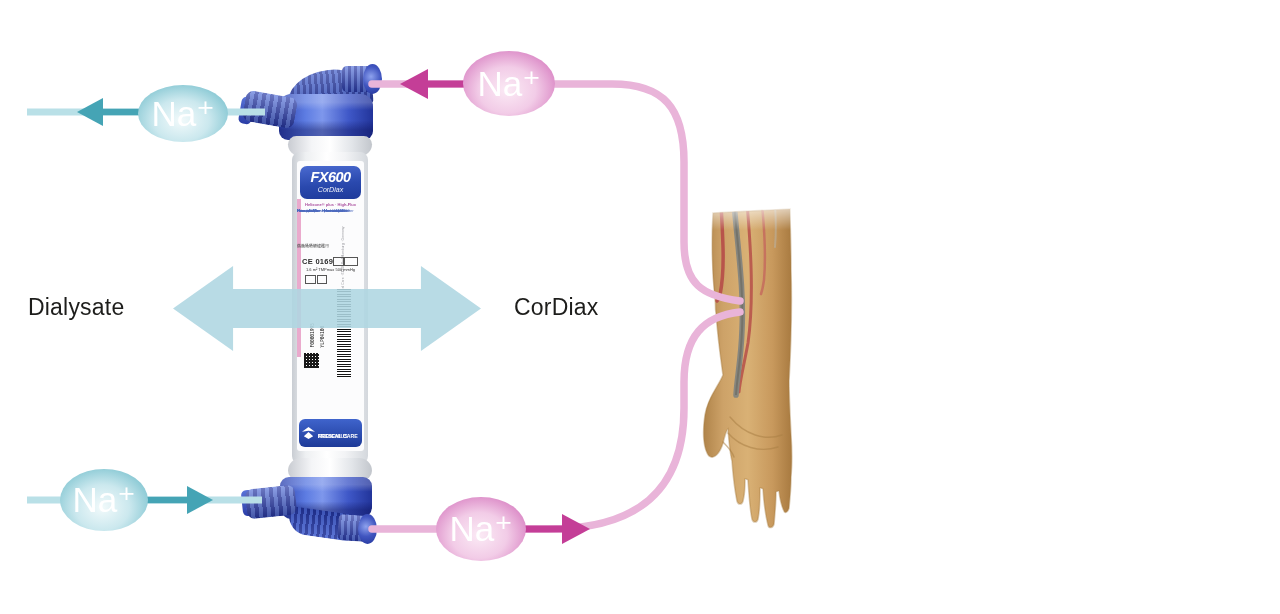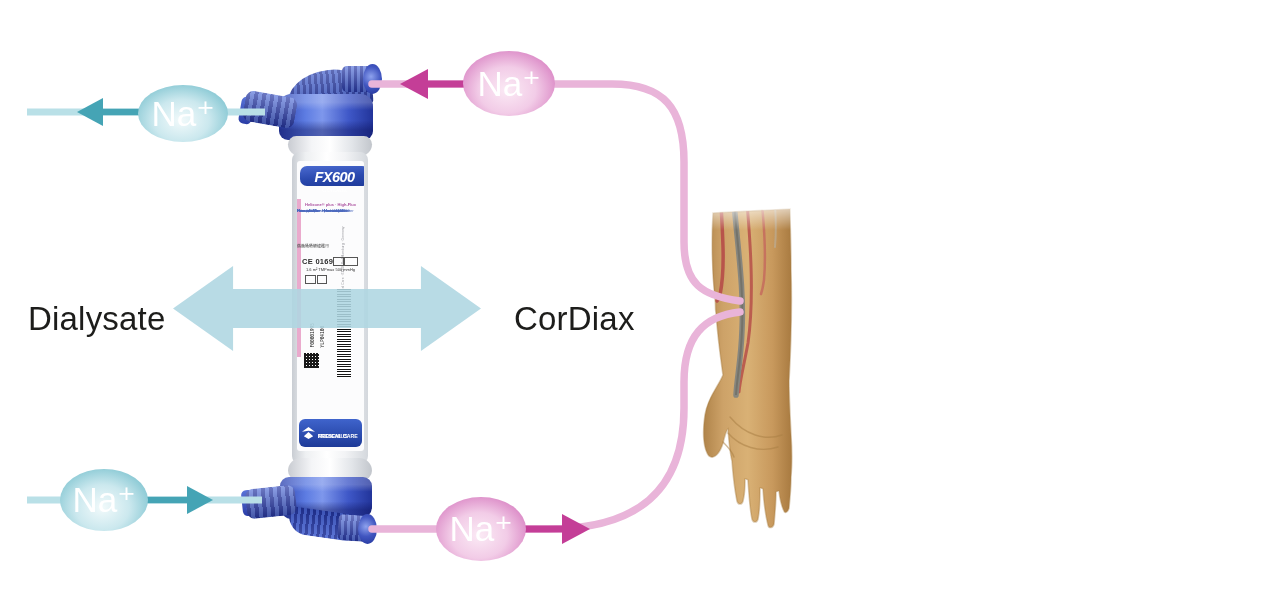--- a/index.html
+++ b/index.html
@@ -2,21 +2,21 @@
 <html style="--teal_line: #b9e0e7; --teal_dark: #45a4b5; --pink_line: #e9b4d9; --pink_dark: #c43e97; --transfer_arrow: #aed6e1; --badge_teal_center: #f2fafb; --badge_teal_edge: #62b5c4; --badge_pink_center: #fbeaf5; --badge_pink_edge: #cb63b2; --label_blue: #2a49ae; --text: #1d1d1b; --skin: #cda268;"><head>
 <meta charset="utf-8">
 <style>
   html,body{margin:0;padding:0;background:#fff;}
   .stage{position:relative;width:1280px;height:614px;overflow:hidden;background:#fff;
          font-family:"Liberation Sans","DejaVu Sans",sans-serif;}
   .abs{position:absolute;}
   svg{display:block;}
 
   
-  .side-label{font-size:33px;color:var(--text,#1d1d1b);letter-spacing:.2px;margin-top:6px;}
+  .side-label{font-size:23px;color:var(--text,#1d1d1b);letter-spacing:.2px;}
 
   
   .badge{border-radius:50%;display:flex;align-items:center;justify-content:center;
          color:#fff;font-size:35px;font-weight:400;}
   .badge.teal{background:radial-gradient(ellipse at 48% 62%, var(--badge_teal_center,#f2fafb) 0%, #cbe8ee 42%, #8ecbd6 74%, var(--badge_teal_edge,#62b5c4) 100%);}
   .badge.pink{background:radial-gradient(ellipse at 48% 60%, var(--badge_pink_center,#fbeaf5) 0%, #f2cce7 42%, #dd8fc9 74%, var(--badge_pink_edge,#cb63b2) 100%);}
 
   
   .transfer-arrow{left:173px;top:266px;width:308px;height:85px;background:var(--transfer_arrow,#aed6e1);opacity:.88;
     clip-path:polygon(0% 50%,19.5% 0%,19.5% 27%,80.5% 27%,80.5% 0%,100% 50%,80.5% 100%,80.5% 73%,19.5% 73%,19.5% 100%);}
@@ -57,22 +57,22 @@
     background:linear-gradient(180deg,rgba(255,255,255,.3),rgba(0,0,40,.25)),
       repeating-linear-gradient(90deg,#2c3ea8 0 3px,#5d78dc 3px 6px);}
   .endcap-br{left:358px;top:514px;width:19px;height:30px;border-radius:50%;
     background:radial-gradient(circle at 42% 42%,#8ea2ee 0%,#4156c0 48%,#22349a 100%);}
 
   
   .dev-label{left:297px;top:161px;width:67px;height:290px;background:#fcfcfd;border-radius:3px;overflow:hidden;}
   .dev-label *{position:absolute;}
   .pink-stripe{left:0;top:38px;width:4px;height:158px;background:#eaaacd;}
   .side-micro{left:-24px;top:118px;width:140px;font-size:8px;color:#9a9aa0;transform:rotate(-90deg) scale(.42);transform-origin:center;white-space:nowrap;}
-  .fx-band{left:3px;top:5px;width:61px;height:20px;border-radius:7px;color:#fff;
-    background:linear-gradient(175deg,#4a6ad0 0%,var(--label_blue,#2a49ae) 55%,#1e3a9a 100%);padding-left:8px;}
+  .fx-band{left:3px;top:5px;width:61px;height:33px;border-radius:7px;color:#fff;
+    background:linear-gradient(175deg,#4a6ad0 0%,var(--label_blue,#2a49ae) 55%,#1e3a9a 100%);}
   .fx-model{left:0;top:3px;width:100%;text-align:center;font-size:14.5px;font-weight:700;font-style:italic;letter-spacing:-.5px;}
   .fx-series{left:0;top:20px;width:100%;text-align:center;font-size:7px;font-style:italic;opacity:.95;}
   .tiny{font-size:8px;transform:scale(.5);transform-origin:0 0;width:134px;text-align:center;line-height:9.6px;}
   .subtitle{left:0;top:41px;color:#aa4f9e;font-weight:700;}
   .lines{left:0;top:47px;color:#4b68bd;}
   .cn{left:0;top:82px;color:#5a5a5a;}
   .ce-row{left:5px;top:96px;font-size:7.5px;font-weight:700;color:#2e2e2e;letter-spacing:.3px;}
   .ce-box1{left:36px;top:96px;width:9px;height:7px;border:.5px solid #555;}
   .ce-box2{left:47px;top:96px;width:12px;height:7px;border:.5px solid #555;}
   .specs{left:0;top:106px;color:#333;}

